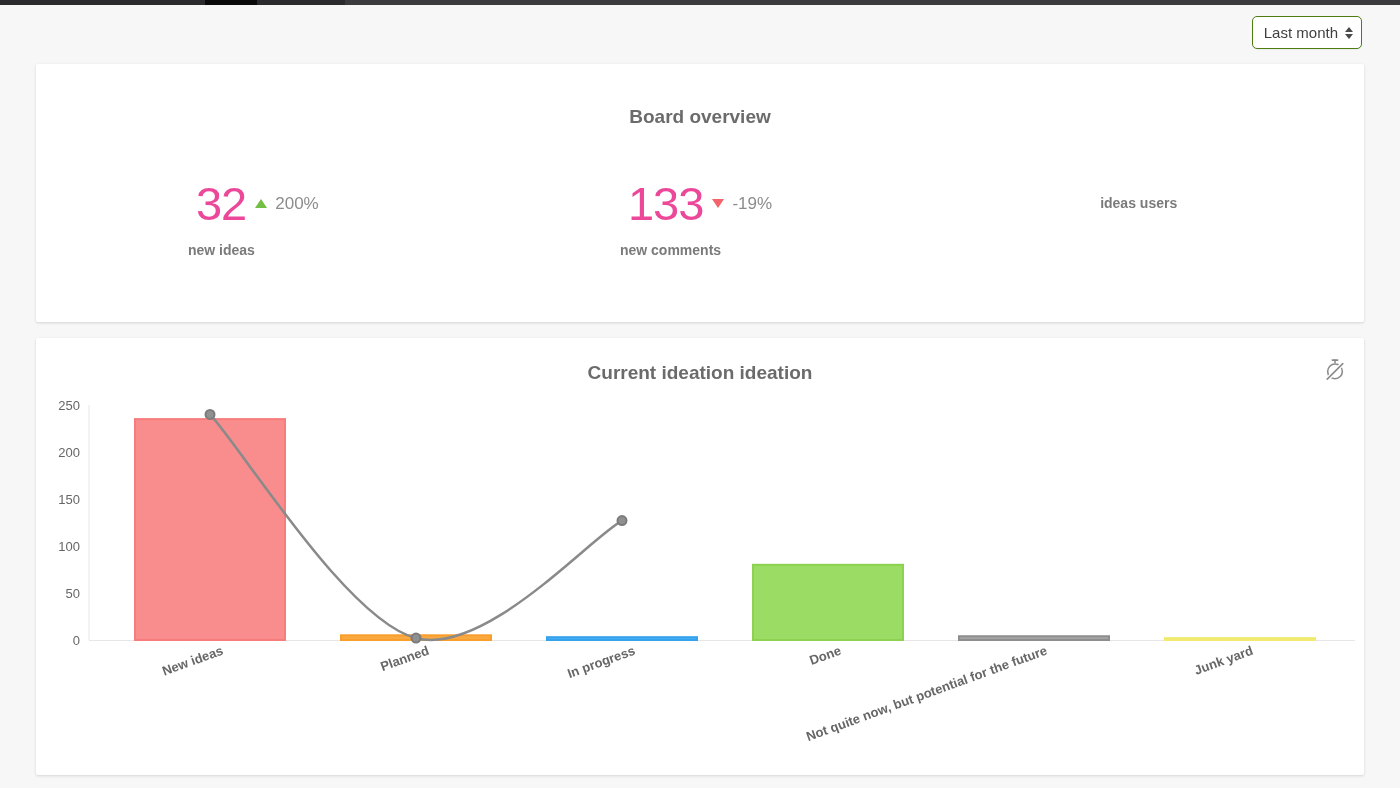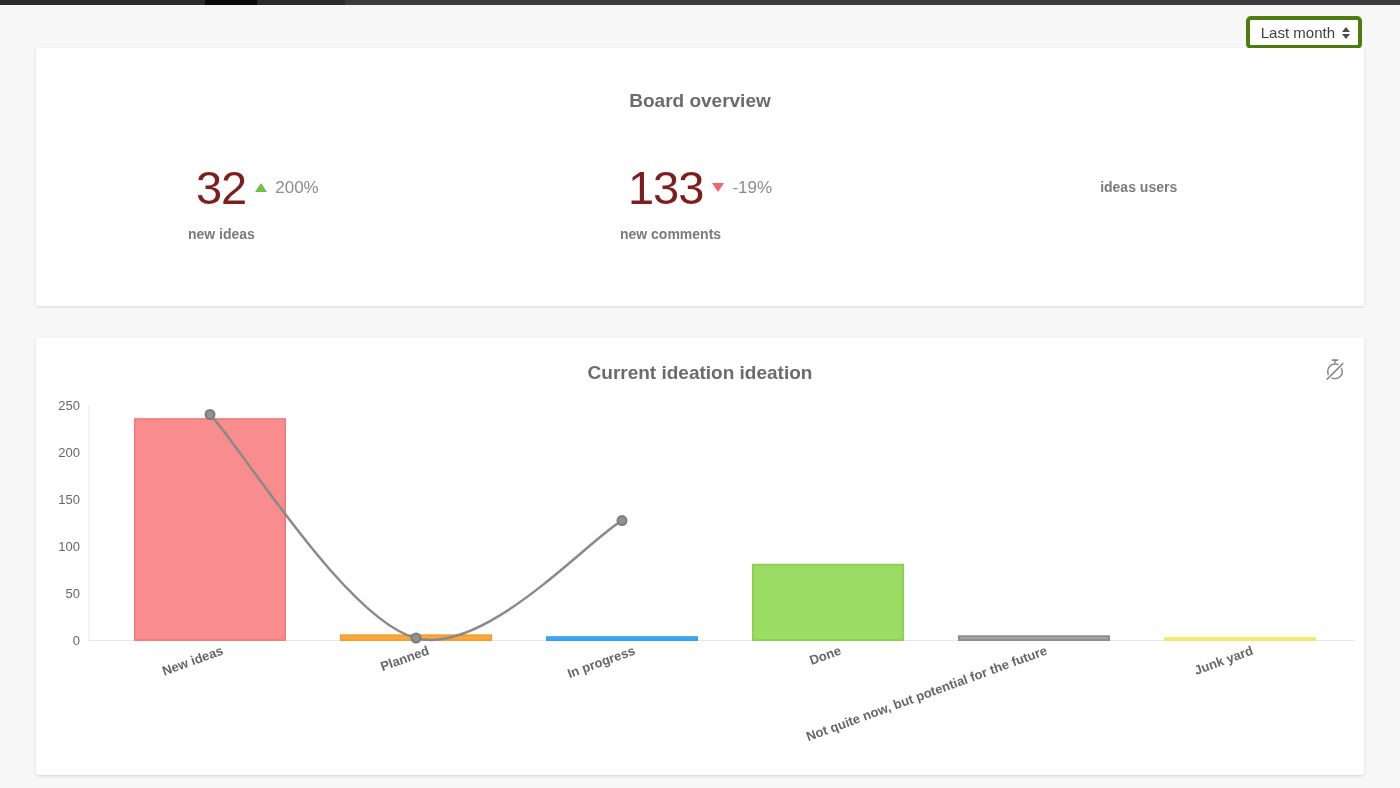--- a/index.html
+++ b/index.html
@@ -6,45 +6,45 @@
   html,body { width:1400px; height:788px; overflow:hidden;
     font-family:"Liberation Sans", sans-serif; background:#F7F7F7; }
 
   
   .top-strip { position:absolute; left:0; top:0; width:1400px; height:5px; background:#3B3B3E; }
   .top-strip .seg-a { position:absolute; left:0; top:0; width:345px; height:5px; background:#2B2B2E; }
   .top-strip .seg-b { position:absolute; left:205px; top:0; width:52px; height:5px; background:#0A0A0A; }
 
   
   .period-select { position:absolute; top:16px; right:38px; height:33px; min-width:92px;
-    background:#FFFFFF; border:4px solid #4d7c0f; border-radius:5px;
+    background:#FFFFFF; border:1px solid #4d7c0f; border-radius:5px;
     display:flex; align-items:center; padding:0 8px 0 11px; cursor:default;
     box-shadow:0 1px 1px rgba(0,0,0,0.04); }
   .period-select .ps-label { font-size:15px; color:#3F3F3F; margin-right:7px; }
   .ps-arrows { display:flex; flex-direction:column; align-items:center; line-height:0; }
   .ps-arrows i { display:block; width:0; height:0; border-left:4px solid transparent;
     border-right:4px solid transparent; }
   .ps-arrows .up { border-bottom:5px solid #4A4A4A; margin-bottom:2px; }
   .ps-arrows .dn { border-top:5px solid #4A4A4A; }
 
   .card { position:absolute; left:36px; width:1328px; background:#FFFFFF;
     border-radius:2px; box-shadow:0 1px 3px rgba(0,0,0,0.14); }
-  .card-overview { top:48px; height:258px; }
+  .card-overview { top:64px; height:258px; }
   .card-chart { top:338px; height:437px; }
 
   .card-title { text-align:center; font-size:19px; font-weight:bold; color:#6B6B6B; }
   .card-overview .card-title { padding-top:42px; }
   .card-chart .card-title { padding-top:24px; }
 
   
   .metrics-row { display:flex; margin-top:52px; }
   .metric { flex:1; display:flex; justify-content:center; }
   .metric-inner { display:inline-block; }
   .metric-valrow { display:flex; align-items:center; }
-  .metric-value { font-size:47px; color:#7f1d1d; line-height:1; letter-spacing:-1px; }
+  .metric-value { font-size:47px; color:#ec4899; line-height:1; letter-spacing:-1px; }
   .metric-arrow { width:0; height:0; border-left:6px solid transparent;
     border-right:6px solid transparent; margin-left:9px; }
   .metric-arrow.up { border-bottom:9px solid #72BF44; }
   .metric-arrow.down { border-top:9px solid #F4626B; }
   .metric-change { font-size:17px; color:#8C8C8C; margin-left:8px; }
   .metric-label { font-size:14px; font-weight:bold; color:#7A7A7A; margin-top:15px;
     text-align:left; margin-left:-8px; }
 
   
   .timer-icon { position:absolute; top:20px; right:18px; width:22px; height:24px; cursor:pointer; }

